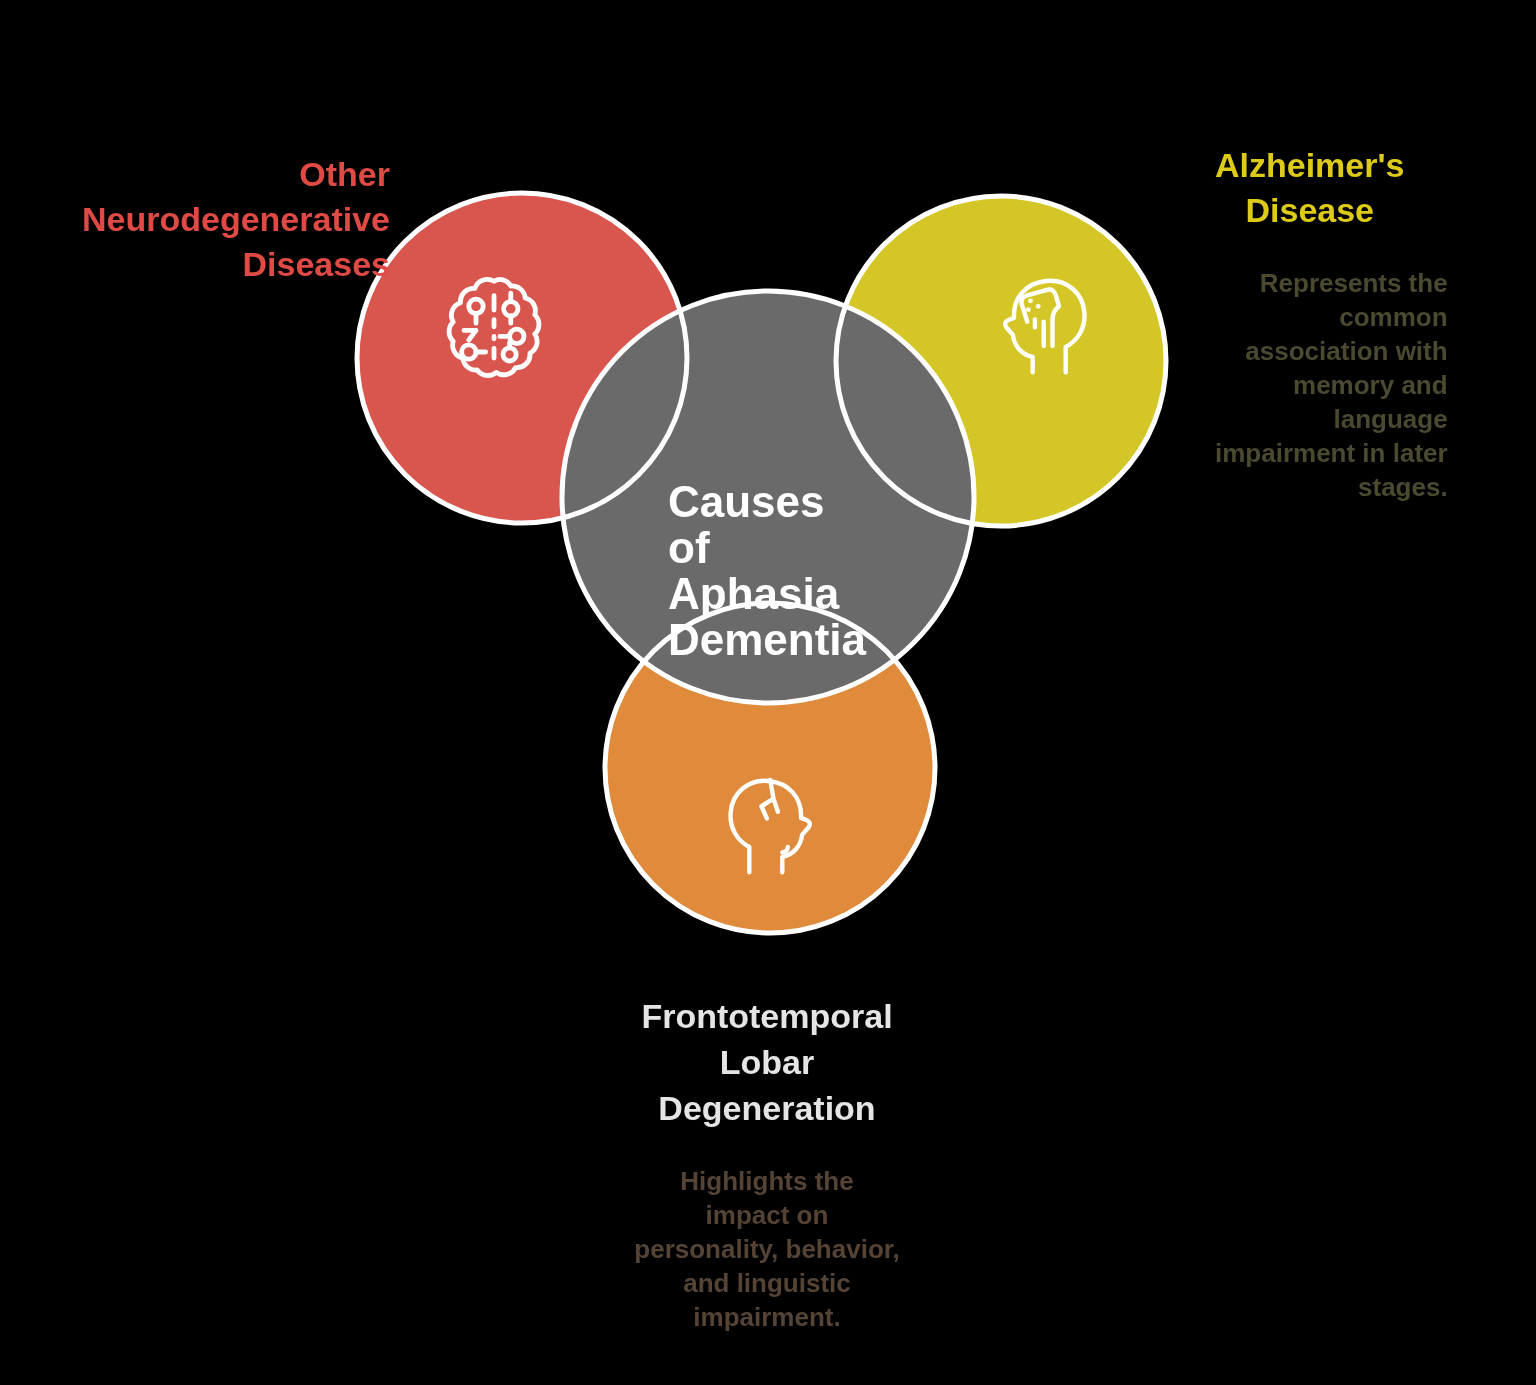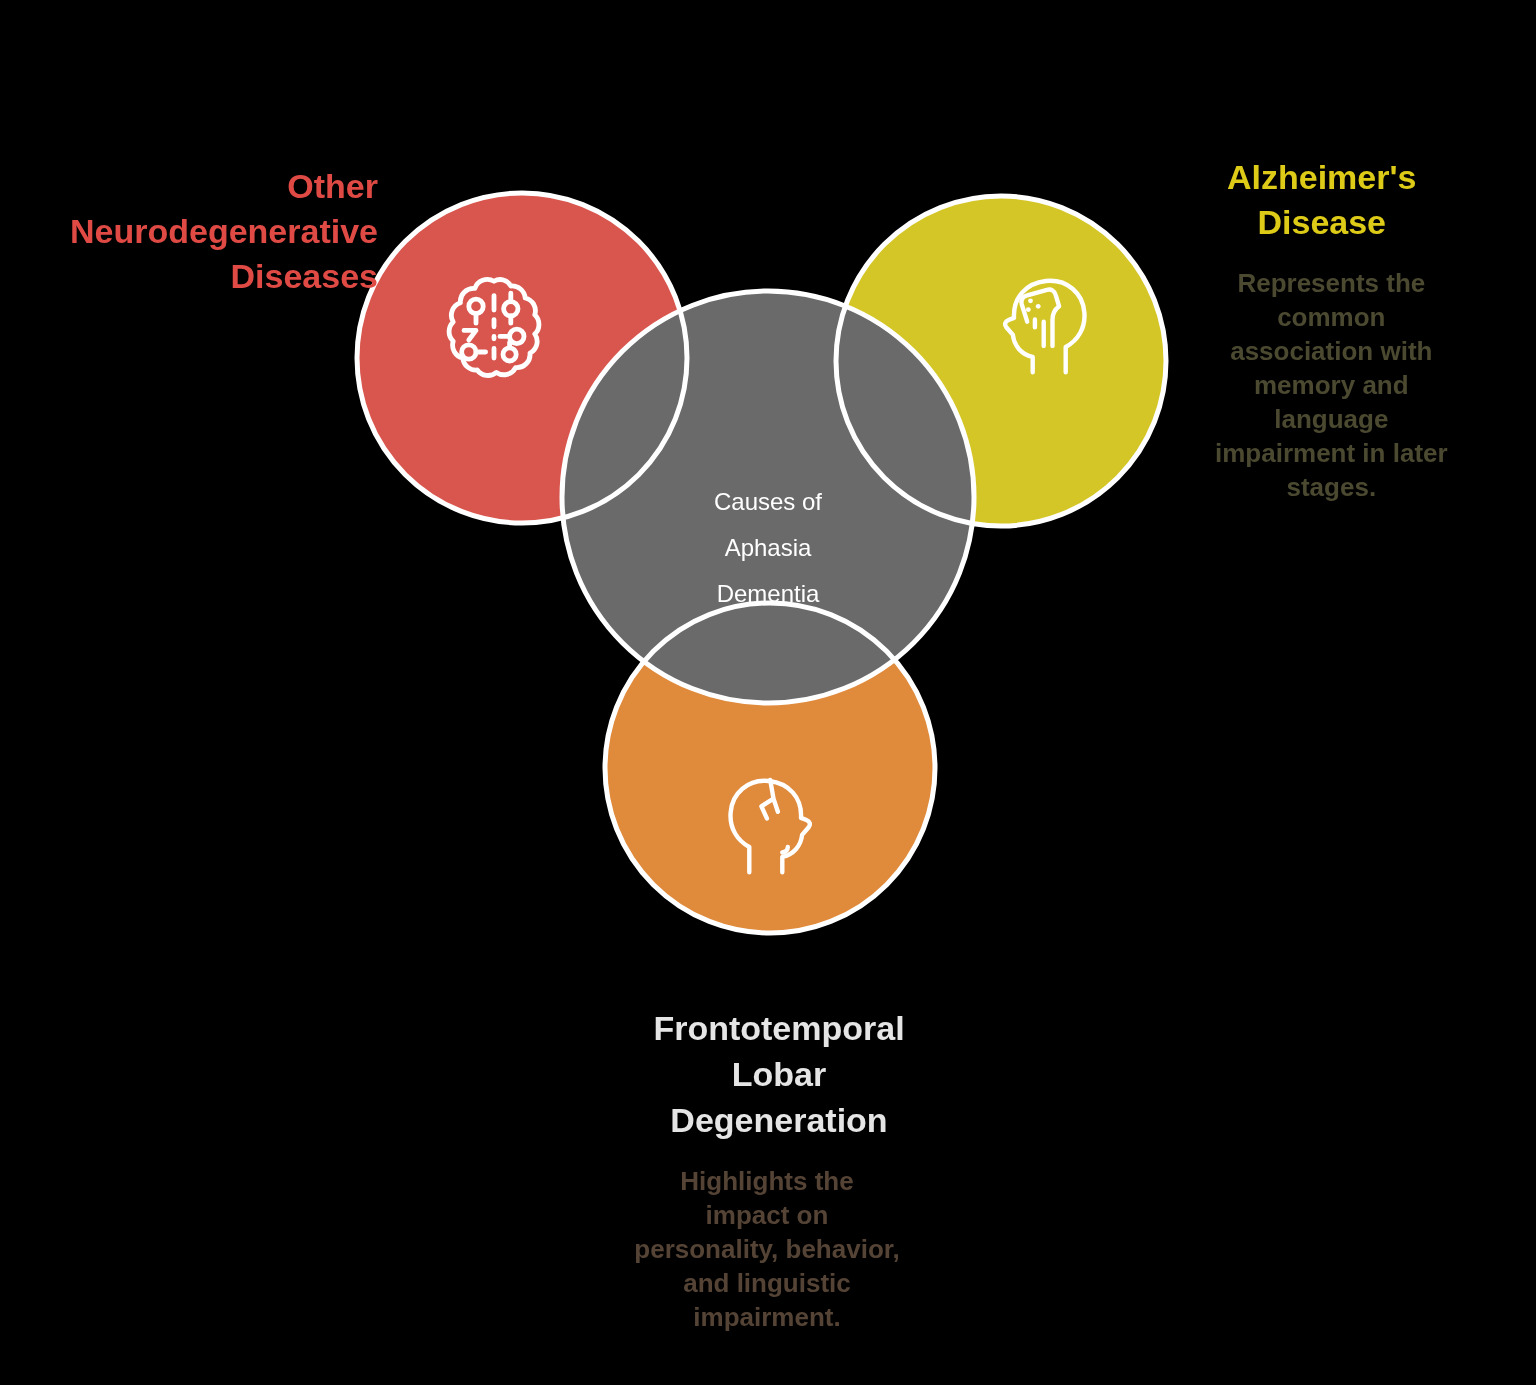--- a/index.html
+++ b/index.html
@@ -5,40 +5,40 @@
   html,body{margin:0;padding:0;background:#000;}
   .canvas{
     position:relative;
     width:1536px;height:1385px;
     background:#000;
     font-family:"Liberation Sans",sans-serif;
     overflow:hidden;
   }
   .venn-svg{position:absolute;left:0;top:0;}
   .node-title{
-    position:absolute;margin:12px;
+    position:absolute;margin:0;
     font-weight:bold;font-size:34px;line-height:45px;
     white-space:pre-line;
   }
   .node-desc{
     position:absolute;margin:0;
     font-weight:bold;font-size:26px;line-height:34px;
     white-space:pre-line;
   }
   .title-other{right:1146px;top:152px;text-align:right;}
   .desc-other{right:1259px;top:314px;text-align:right;line-height:38px;}
   .title-alzheimers{left:1215px;top:143px;text-align:center;}
-  .desc-alzheimers{left:1215px;top:266px;text-align:center;}
+  .desc-alzheimers{left:1215px;top:266px;text-align:right;}
   .title-ftld{left:567px;width:400px;top:993px;text-align:center;line-height:46px;}
   .desc-ftld{left:617px;width:300px;top:1164px;text-align:center;}
   .center-label{
     position:absolute;margin:0;
     left:668px;width:200px;top:479px;
-    text-align:center;font-weight:normal;
-    font-size:24px;line-height:46px;
+    font-weight:bold;
+    font-size:44px;line-height:46px;
     white-space:pre-line;
   }
   .ic{fill:none;stroke:#fff;stroke-width:4;stroke-linecap:round;stroke-linejoin:round;}
   .icf{fill:#fff;stroke:none;}
   .circle-outline{fill:none;stroke:#fff;stroke-width:5;}
 </style>
 </head>
 <body>
 
 <div class="canvas">

